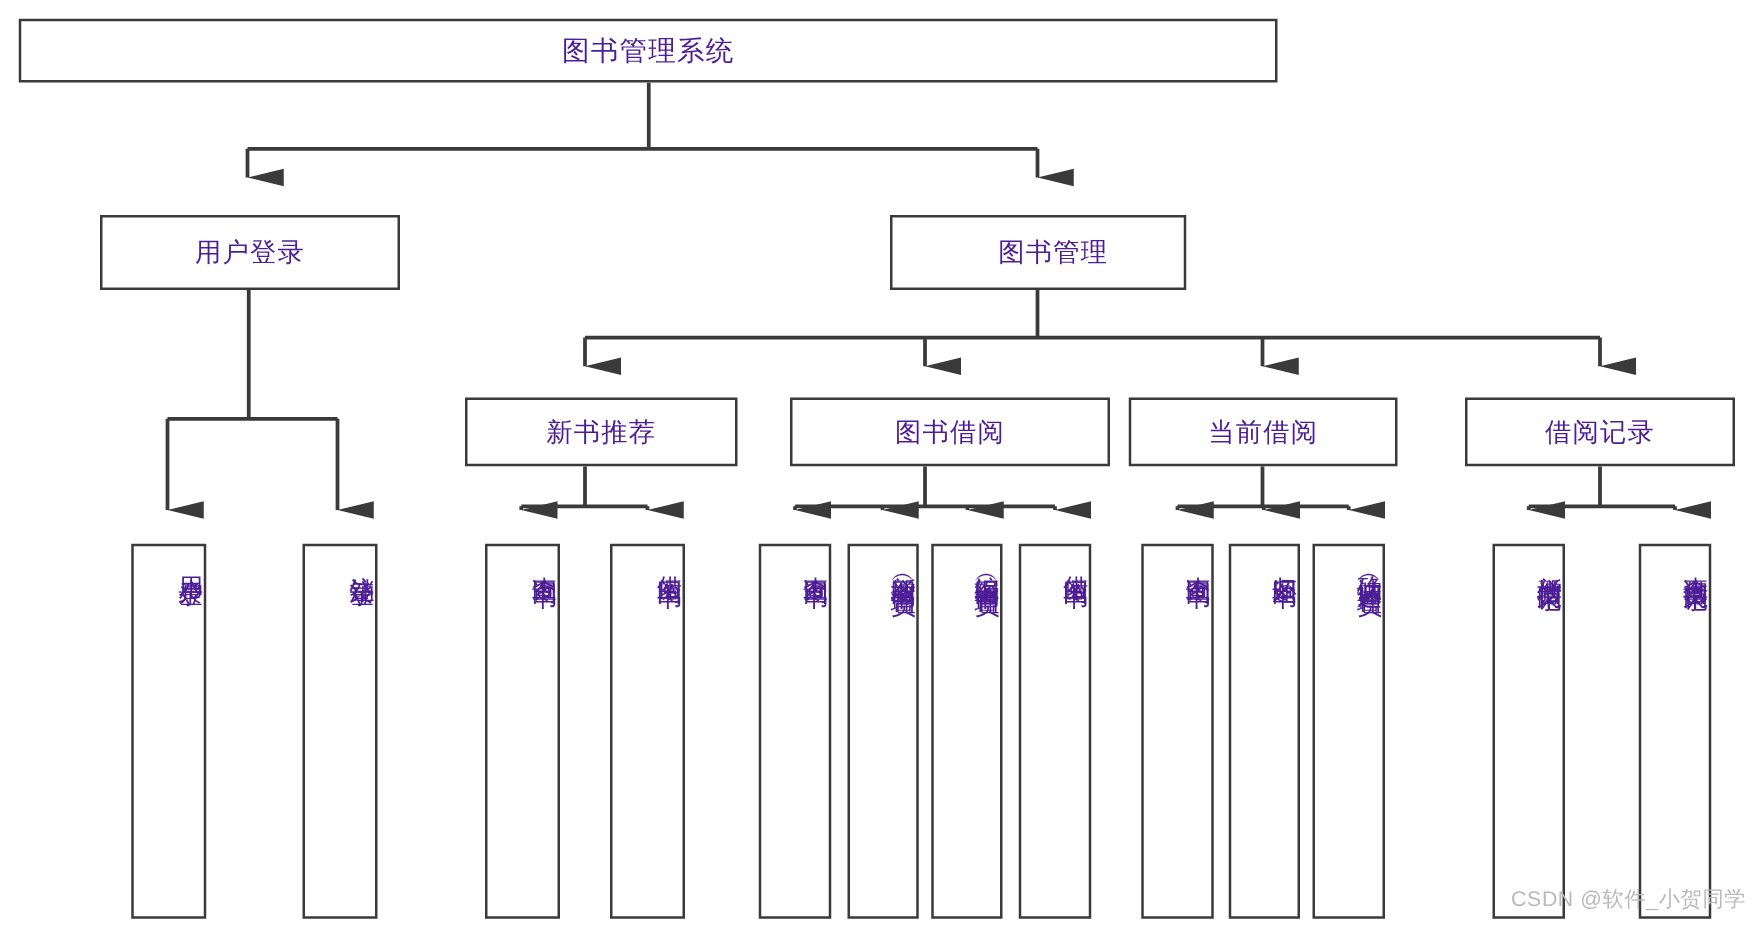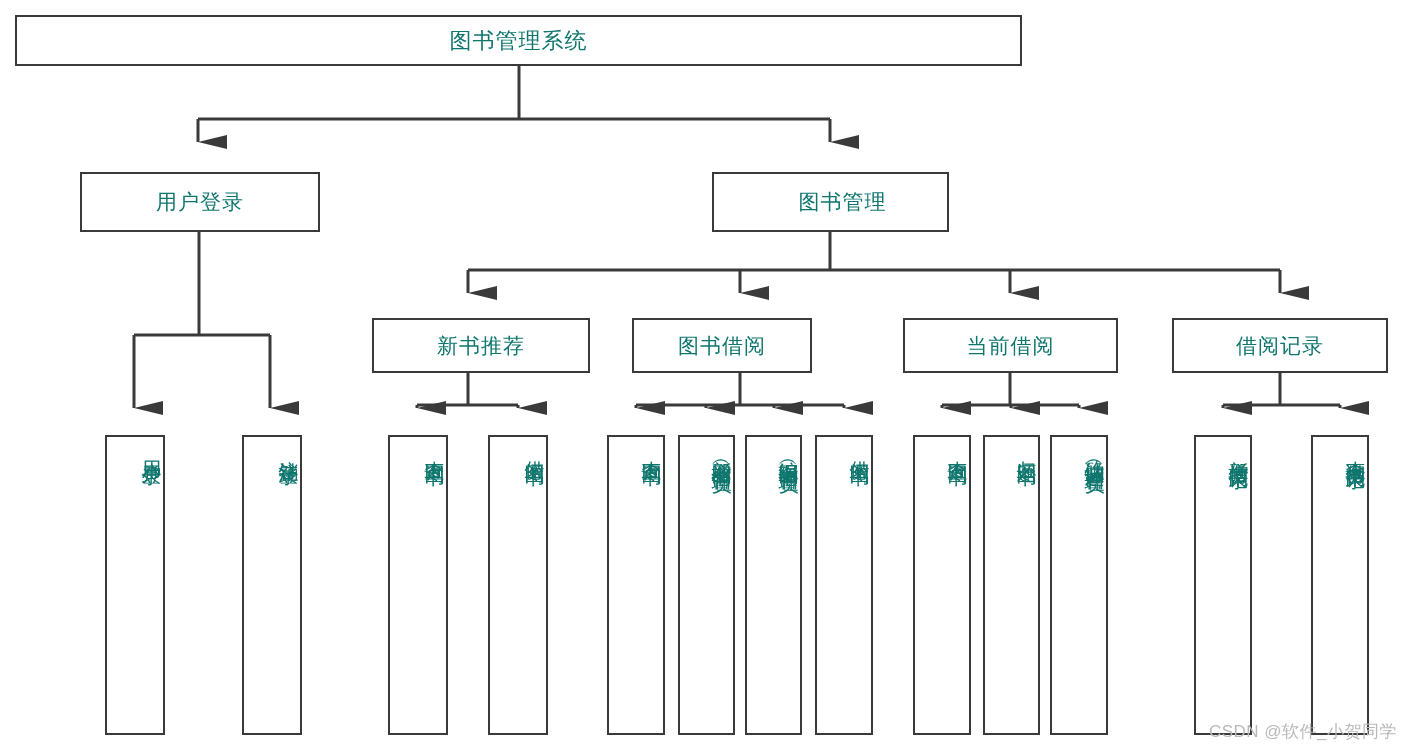--- a/index.html
+++ b/index.html
@@ -10,21 +10,21 @@
     overflow:hidden;
   }
   #canvas{position:relative;width:1405px;height:747px;}
   svg#wires{position:absolute;left:0;top:0;width:1405px;height:747px;}
 
   .node{
     position:absolute;
     box-sizing:border-box;
     border:2px solid #3a3a3a;
     background:#ffffff;
-    color:#0f766e;
+    color:#4c1d95;
     display:flex;
     align-items:center;
     justify-content:center;
     text-align:center;
   }
   .node.h{
     font-size:21px;
     letter-spacing:1px;
   }
   .node.root{font-size:22px;}
@@ -38,21 +38,21 @@
     justify-content:flex-start;
   }
   .node.v .lbl{
     writing-mode:vertical-rl;
     text-orientation:upright;
     white-space:pre-line;
     letter-spacing:2px;
   }
   .watermark{
     position:absolute;
-    right:8px;bottom:4px;
+    right:8px;bottom:16px;
     font-size:17px;
     color:#b9b9b9;
     letter-spacing:0.5px;
     white-space:nowrap;
   }
 </style>
 </head>
 <body>
 
 <div id="canvas">
@@ -114,21 +114,21 @@
   <div class="node h" style="left:80px;top:172px;width:240px;height:60px;">
     <span class="lbl">用户登录</span>
   </div>
   <div class="node h" style="left:712px;top:172px;width:237px;height:60px;padding-left:24px;">
     <span class="lbl">图书管理</span>
   </div>
 
   <div class="node h" style="left:360px;top:318px;width:218px;height:55px;margin-left:12px;">
     <span class="lbl">新书推荐</span>
   </div>
-  <div class="node h" style="left:632px;top:318px;width:180px;height:55px;">
+  <div class="node h" style="left:632px;top:318px;width:256px;height:55px;">
     <span class="lbl">图书借阅</span>
   </div>
   <div class="node h" style="left:1172px;top:318px;width:216px;height:55px;">
     <span class="lbl">借阅记录</span>
   </div>
   <div class="node h" style="left:903px;top:318px;width:215px;height:55px;">
     <span class="lbl">当前借阅</span>
   </div>
 
   <div class="node v" style="left:105px;top:435px;width:60px;height:300px;">

